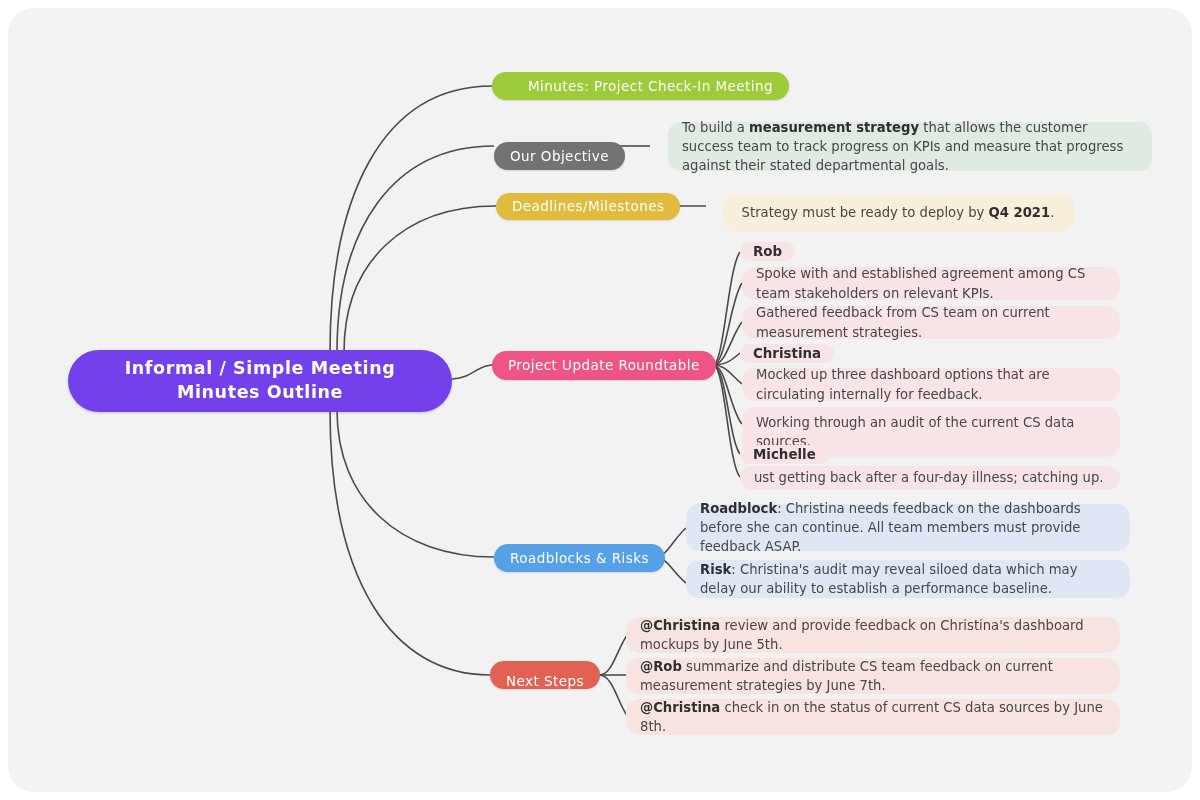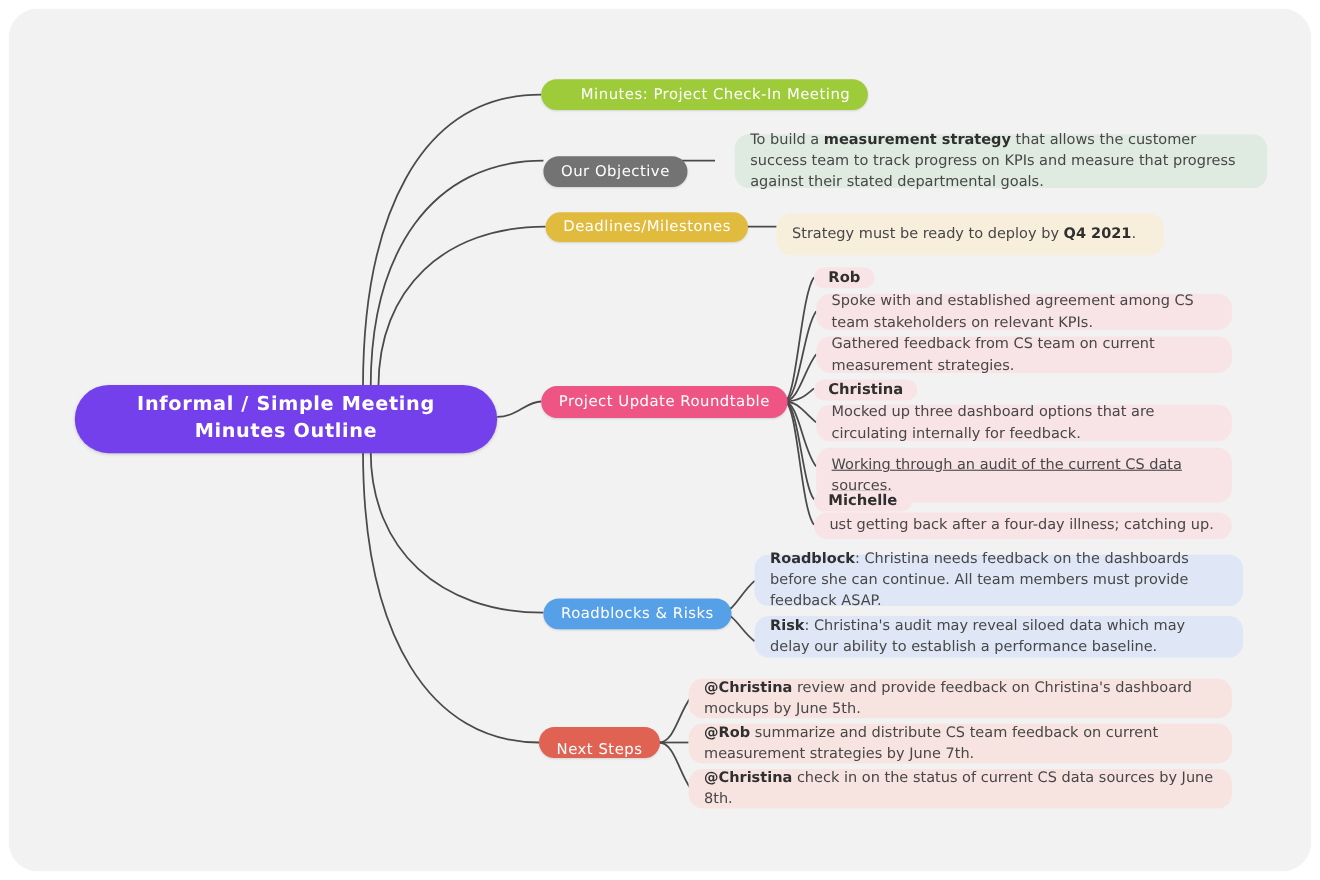--- a/index.html
+++ b/index.html
@@ -156,21 +156,21 @@
 </div>
 <div class="node leaf leaf-green" style="left:650px; top:122px; width:484px; height:49px;margin-left:18px;">
   <span>
     <span>To build a </span><b>measurement strategy</b><span> that allows the customer success team to track progress on KPIs and measure that progress against their stated departmental goals.</span>
   </span>
 </div>
 
 <div class="node pill pill-yellow" style="left:496px; top:193px; height:27px;">
   <span>Deadlines/Milestones</span>
 </div>
-<div class="node leaf leaf-yellow" style="left:706px; top:194px; width:352px; height:38px;">
+<div class="node leaf leaf-yellow" style="left:722px; top:194px; width:352px; height:38px;justify-content:center;">
   <span>
     <span>Strategy must be ready to deploy by </span><b>Q4 2021</b><span>.</span>
   </span>
 </div>
 
 <div class="node pill pill-pink" style="left:492px; top:351px; height:29px;">
   <span>Project Update Roundtable</span>
 </div>
 
 <div class="node" style="left:740px; top:241px;">
@@ -182,21 +182,21 @@
 <div class="node leaf leaf-pink" style="left:742px; top:306px; width:378px; height:33px;">
   <span>Gathered feedback from CS team on current measurement strategies.</span>
 </div>
 
 <div class="node" style="left:740px; top:343px;">
   <span class="namechip">Christina</span>
 </div>
 <div class="node leaf leaf-pink" style="left:742px; top:368px; width:378px; height:33px;">
   <span>Mocked up three dashboard options that are circulating internally for feedback.</span>
 </div>
-<div class="node leaf leaf-pink" style="left:742px; top:407px; width:378px; height:50px;text-decoration:underline;">
+<div class="node leaf leaf-pink" style="left:742px; top:407px; width:378px; height:50px;">
   <span>Working through an audit of the current CS data sources.</span>
 </div>
 
 <div class="node" style="left:740px; top:444px;">
   <span class="namechip">Michelle</span>
 </div>
 <div class="node leaf leaf-pink" style="left:740px; top:466px; width:380px; height:24px;">
   <span>ust getting back after a four-day illness; catching up.</span>
 </div>
 

